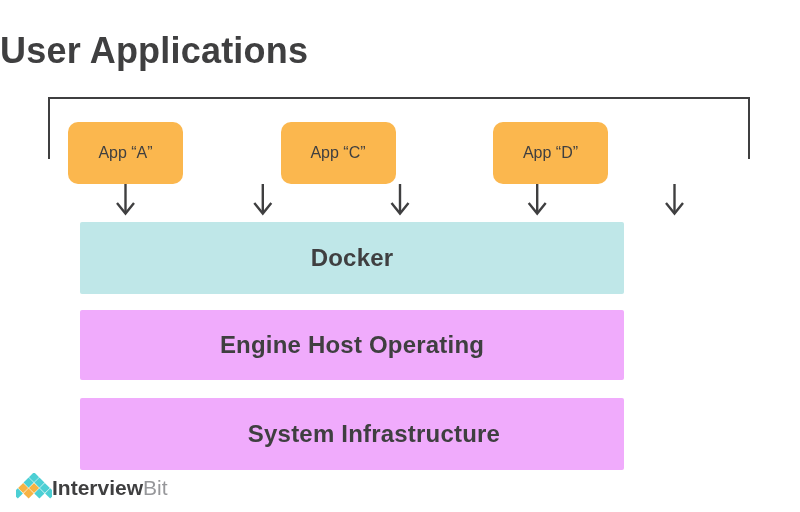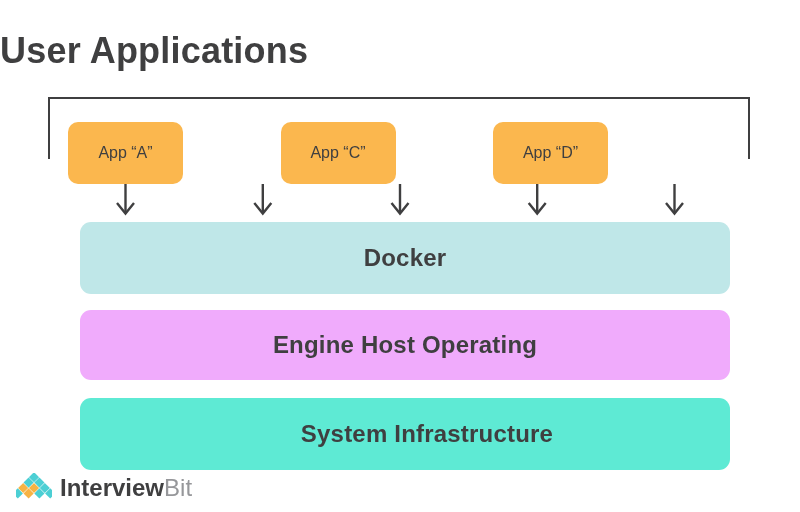--- a/index.html
+++ b/index.html
@@ -89,22 +89,22 @@
     top: 0;
     width: 800px;
     height: 512px;
     pointer-events: none;
   }
 
   
   .layer-bar {
     position: absolute;
     left: 80px;
-    width: 650px;
-    border-radius: 11px;
+    width: 544px;
+    border-radius: 2px;
     display: flex;
     align-items: center;
     justify-content: center;
     box-sizing: border-box;
   }
   .layer-label {
     font-size: 24px;
     font-weight: bold;
     color: #3f3f40;
     white-space: nowrap;
@@ -131,22 +131,21 @@
     height: 32px;
     display: flex;
     align-items: center;
   }
   .logo-mark {
     width: 36px;
     height: 30px;
     flex: none;
   }
   .logo-text {
-    margin-left: 8px;
-    font-size: 24px;
+    font-size: 21px;
     font-weight: bold;
     line-height: 24px;
     white-space: nowrap;
   }
   .logo-text-primary { color: #3f3f40; }
   .logo-text-secondary { color: #96979a; font-weight: normal; }
 </style>
 </head>
 <body>
 
@@ -194,21 +193,21 @@
   </svg>
 
   <div class="layer-bar" id="layer-docker" style="background:#bfe7e8;">
     <span class="layer-label">Docker</span>
   </div>
 
   <div class="layer-bar" id="layer-engine" style="background:#f0abfc;">
     <span class="layer-label">Engine Host Operating</span>
   </div>
 
-  <div class="layer-bar" id="layer-infra" style="background:#5eead4;padding-left:44px;">
+  <div class="layer-bar" id="layer-infra" style="background:#f0abfc;padding-left:44px;">
     <span class="layer-label">System Infrastructure</span>
   </div>
 
   <div class="logo">
     <svg class="logo-mark" viewBox="0 0 36 30">
       <g>
 
         <rect x="14.4" y="0.6" width="7.2" height="7.2" transform="rotate(45 18 4.2)" fill="#4ccfd4"></rect>
 
         <rect x="9.0" y="6.0" width="7.2" height="7.2" transform="rotate(45 12.6 9.6)" fill="#4ccfd4"></rect>

